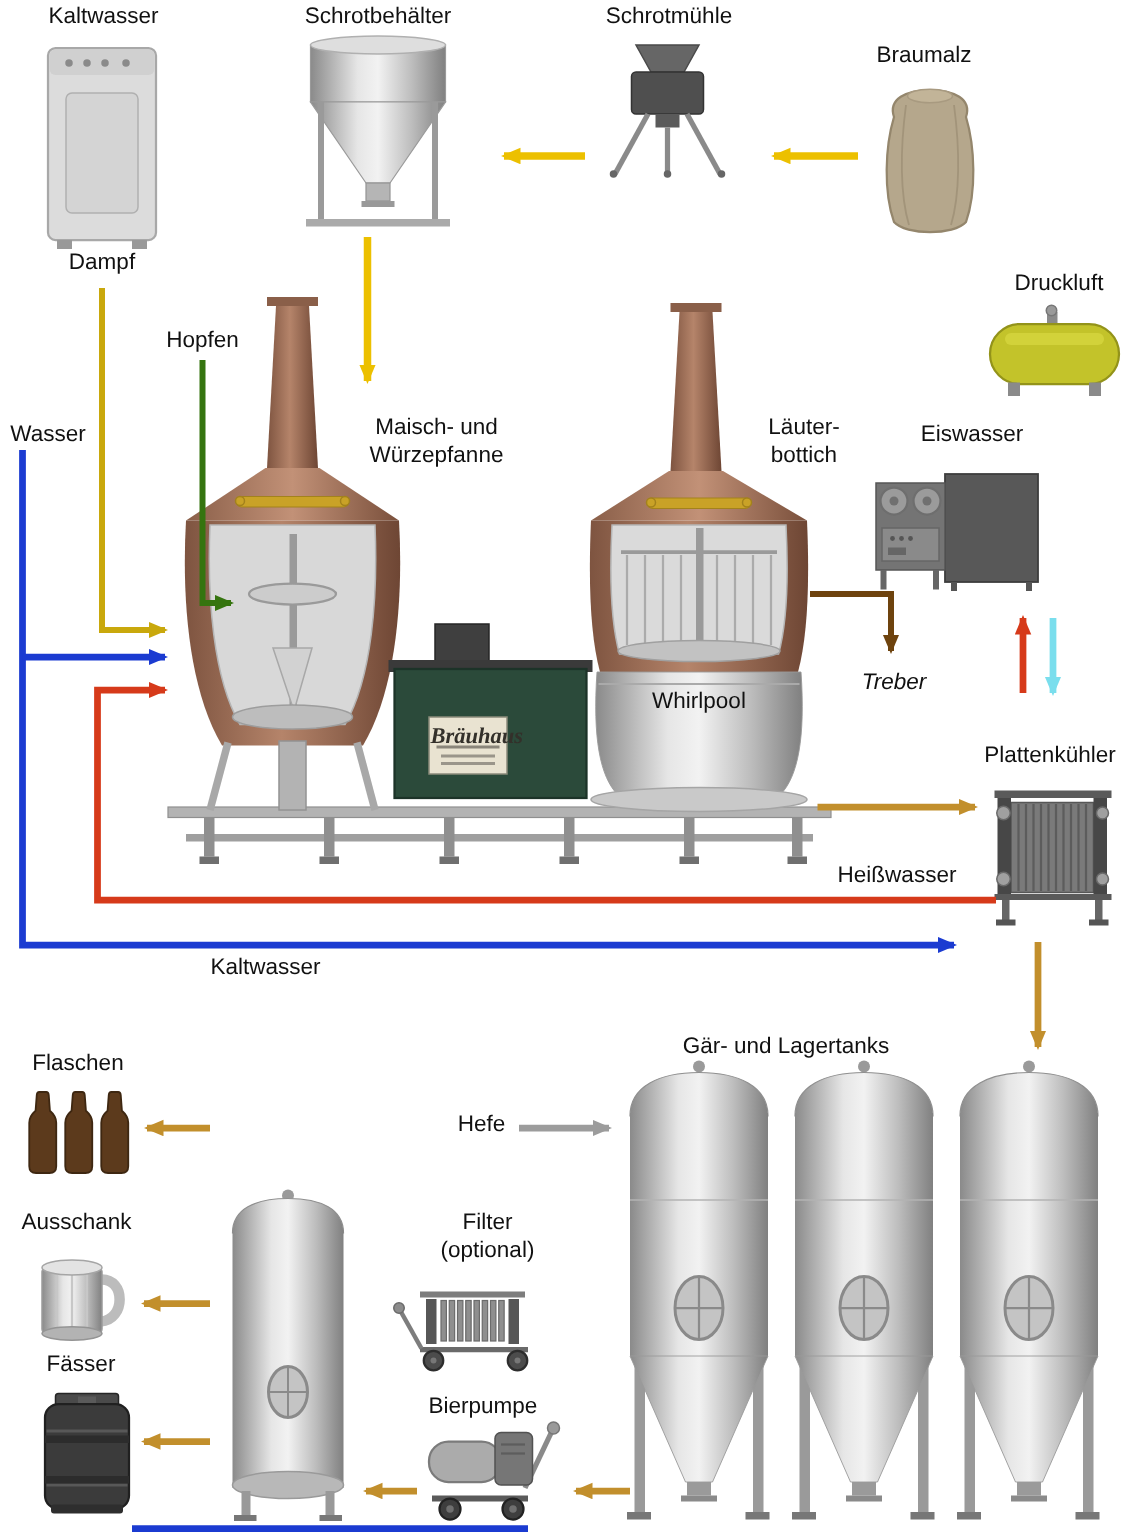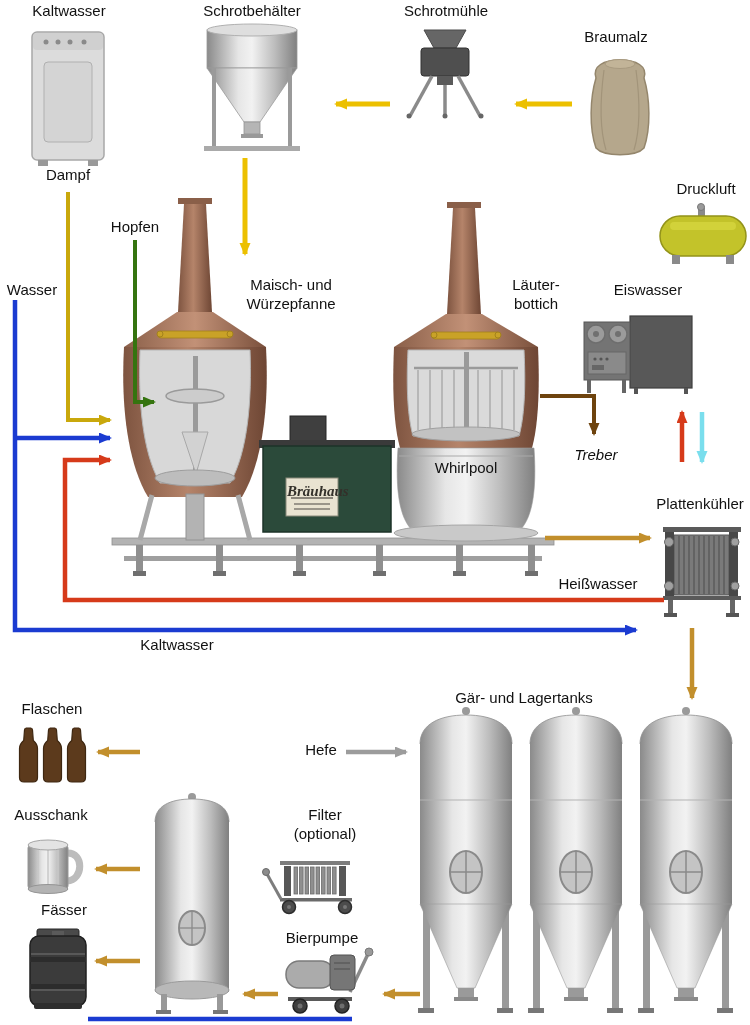--- a/index.html
+++ b/index.html
@@ -384,17 +384,17 @@
 <div class="lbl" style="left:424px; top:459px; width:84px;">Whirlpool</div>
 <div class="lbl" style="left:650px; top:495px; width:100px;">Plattenkühler</div>
 <div class="lbl" style="left:552px; top:575px; width:92px;">Heißwasser</div>
 <div class="lbl" style="left:134px; top:636px; width:86px;">Kaltwasser</div>
 <div class="lbl" style="left:436px; top:689px; width:176px;">Gär- und Lagertanks</div>
 <div class="lbl" style="left:298px; top:741px; width:46px;">Hefe</div>
 <div class="lbl" style="left:12px;  top:700px; width:80px;">Flaschen</div>
 <div class="lbl" style="left:6px;   top:806px; width:90px;">Ausschank</div>
 <div class="lbl" style="left:284px; top:806px; width:82px;">Filter
 (optional)</div>
-<div class="lbl" style="left:32px;  top:901px; width:64px;">Fässer</div>
+<div class="lbl" style="left:22px;  top:901px; width:64px;">Fässer</div>
 <div class="lbl" style="left:276px; top:929px; width:92px;">Bierpumpe</div>
 <div class="sign-text" style="left:287px; top:483px; width:50px;">Bräuhaus</div>
 
 </div>
 
 </body></html>

